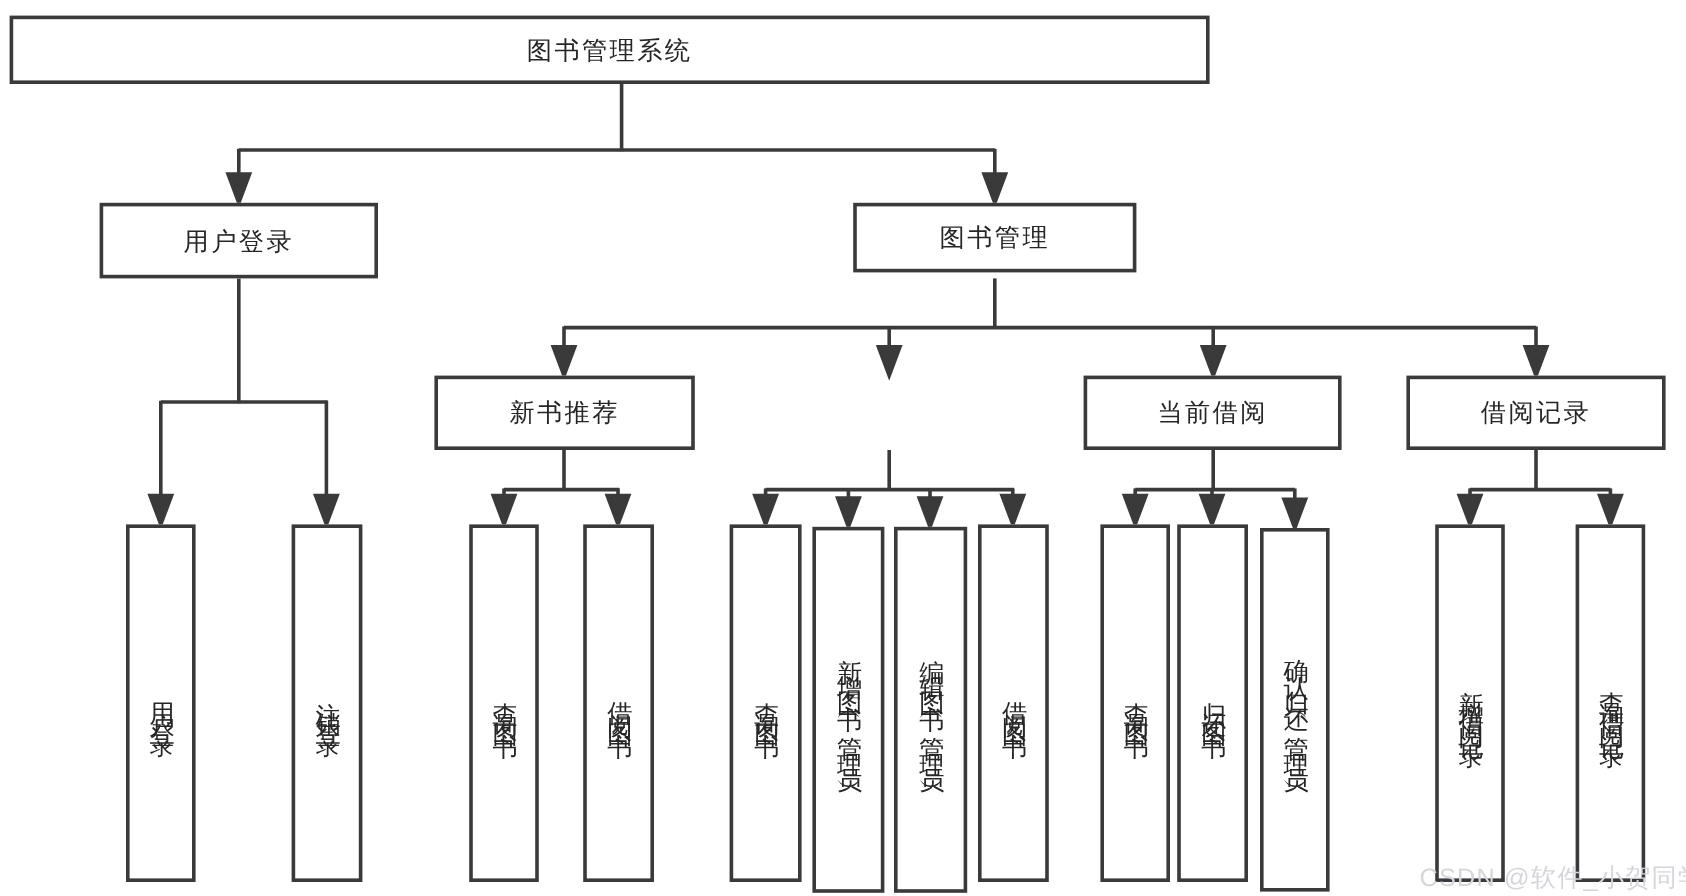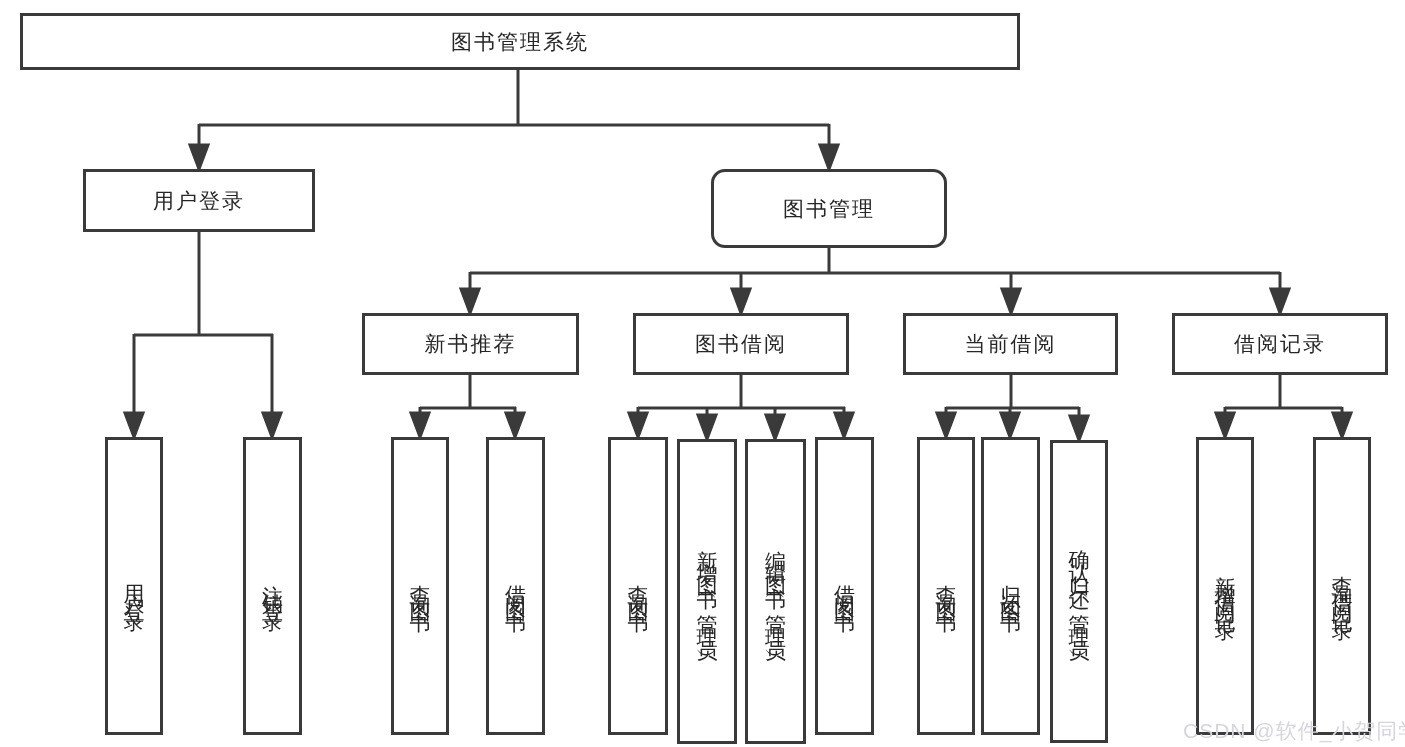--- a/index.html
+++ b/index.html
@@ -26,23 +26,23 @@
   .leaf span{
     writing-mode:vertical-rl;
     text-orientation:mixed;
     font-size:21px;
     letter-spacing:9px;
     color:#262626;
     white-space:nowrap;
   }
   .leaf.long span{letter-spacing:13px;}
   
-  #n-root {left:20px;  top:13px;  width:1000px;height:57px;}
+  #n-root {left:8px;  top:13px;  width:1000px;height:57px;}
   #n-login{left:83px;  top:169px; width:232px; height:63px;}
-  #n-mgmt {left:711px; top:169px; width:236px; height:79px;border-radius:14px;}
+  #n-mgmt {left:711px; top:169px; width:236px; height:58px;}
   #n-l3-0 {left:362px; top:313px; width:217px; height:62px;font-family:Liberation Serif, serif;}
   #n-l3-1 {left:633px; top:313px; width:216px; height:62px;}
   #n-l3-2 {left:903px; top:313px; width:215px; height:62px;}
   #n-l3-3 {left:1172px;top:313px; width:216px; height:62px;}
   #lf-0 {left:105px; top:437px;width:58px;height:298px;}
   #lf-1 {left:243px; top:437px;width:59px;height:298px;}
   #lf-2 {left:391px; top:437px;width:58px;height:298px;}
   #lf-3 {left:486px; top:437px;width:59px;height:298px;}
   #lf-4 {left:608px; top:437px;width:60px;height:298px;}
   #lf-5 {left:677px; top:439px;width:60px;height:305px;}
@@ -137,23 +137,20 @@
   <div class="node hnode" id="n-login">
     <span>用户登录</span>
   </div>
   <div class="node hnode" id="n-mgmt">
     <span>图书管理</span>
   </div>
 
   <div class="node hnode" id="n-l3-0">
     <span>新书推荐</span>
   </div>
-  <div class="node hnode" id="n-l3-1">
-    <span>图书借阅</span>
-  </div>
   <div class="node hnode" id="n-l3-2">
     <span>当前借阅</span>
   </div>
   <div class="node hnode" id="n-l3-3">
     <span>借阅记录</span>
   </div>
 
   <div class="node leaf" id="lf-0">
     <span>用户登录</span>
   </div>

